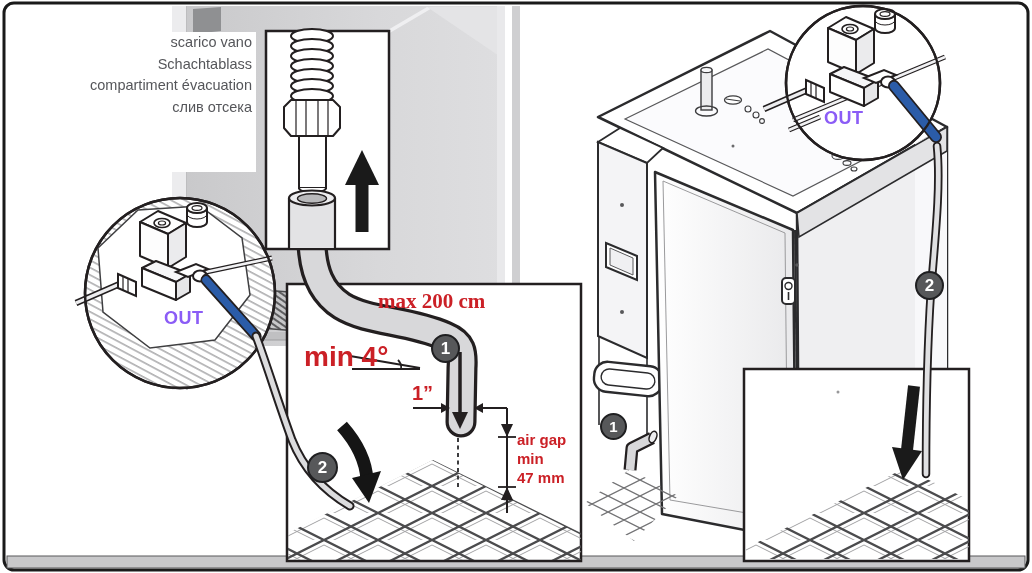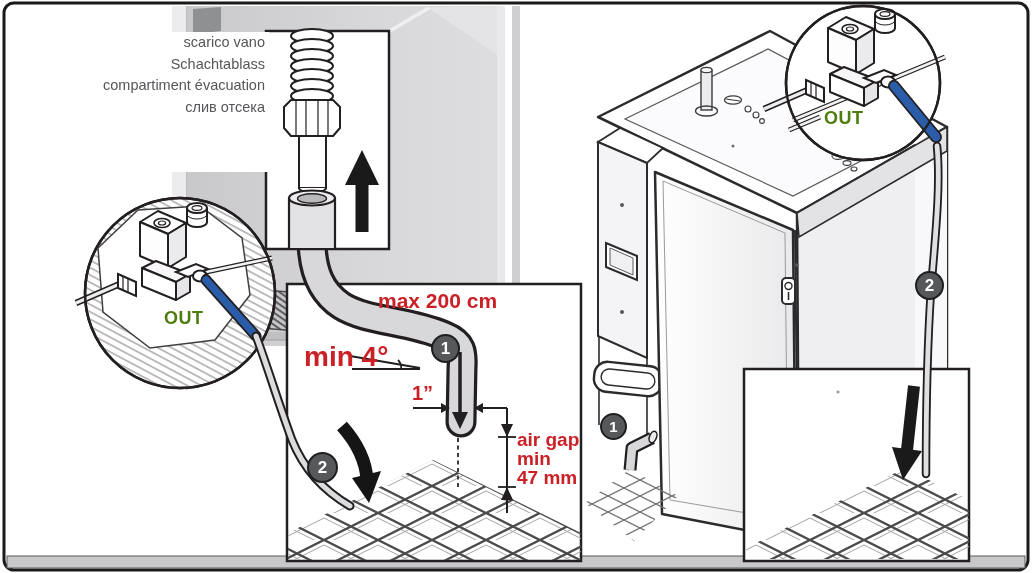--- a/index.html
+++ b/index.html
@@ -1,28 +1,28 @@
 <!DOCTYPE html>
 <html><head>
 <meta charset="utf-8">
 <style>
   html,body{margin:0;padding:0;background:#fff;}
   #page{position:relative;width:1032px;height:573px;font-family:"Liberation Sans",sans-serif;overflow:hidden;background:#fff;}
   #art{position:absolute;left:0;top:0;}
   .overlay{position:absolute;white-space:nowrap;}
-  .lang-block{left:73px;top:32px;width:192px;height:140px;background:#fff;text-align:right;
+  .lang-block{left:60px;top:32px;width:192px;height:140px;background:#fff;text-align:right;
     color:#55565a;font-size:14.5px;line-height:21.5px;padding-right:4px;}
   .lang-block span{display:block;}
   .red{color:#cb2026;font-weight:bold;}
-  .ann-max{left:378px;top:289px;font-size:21px;}
+  .ann-max{left:378px;top:289px;font-size:21px;font-family:Liberation Serif, serif;}
   .ann-min4{left:304px;top:341px;font-size:28px;}
   .ann-inch{left:412px;top:382px;font-size:20px;}
-  .ann-airgap{left:517px;top:430px;font-size:19px;line-height:19px;text-align:left;}
+  .ann-airgap{left:517px;top:430px;font-size:15px;line-height:19px;text-align:left;}
   .ann-airgap span{display:block;}
-  .out-label{color:#4d7c0f;font-weight:bold;font-size:18px;letter-spacing:.5px;}
+  .out-label{color:#8b5cf6;font-weight:bold;font-size:18px;letter-spacing:.5px;}
   .out-left{left:164px;top:308px;}
   .out-right{left:824px;top:108px;}
   .badge{position:absolute;border-radius:50%;background:#57585a;border:2px solid #1f1f21;color:#fff;
     font-weight:bold;display:flex;align-items:center;justify-content:center;font-size:17px;box-sizing:border-box;}
   .b1c{left:431px;top:334px;width:29px;height:29px;}
   .b2c{left:307px;top:452px;width:31px;height:31px;}
   .b1r{left:600px;top:413px;width:27px;height:27px;font-size:15px;}
   .b2r{left:915px;top:271px;width:29px;height:29px;}
 </style>
 </head>

